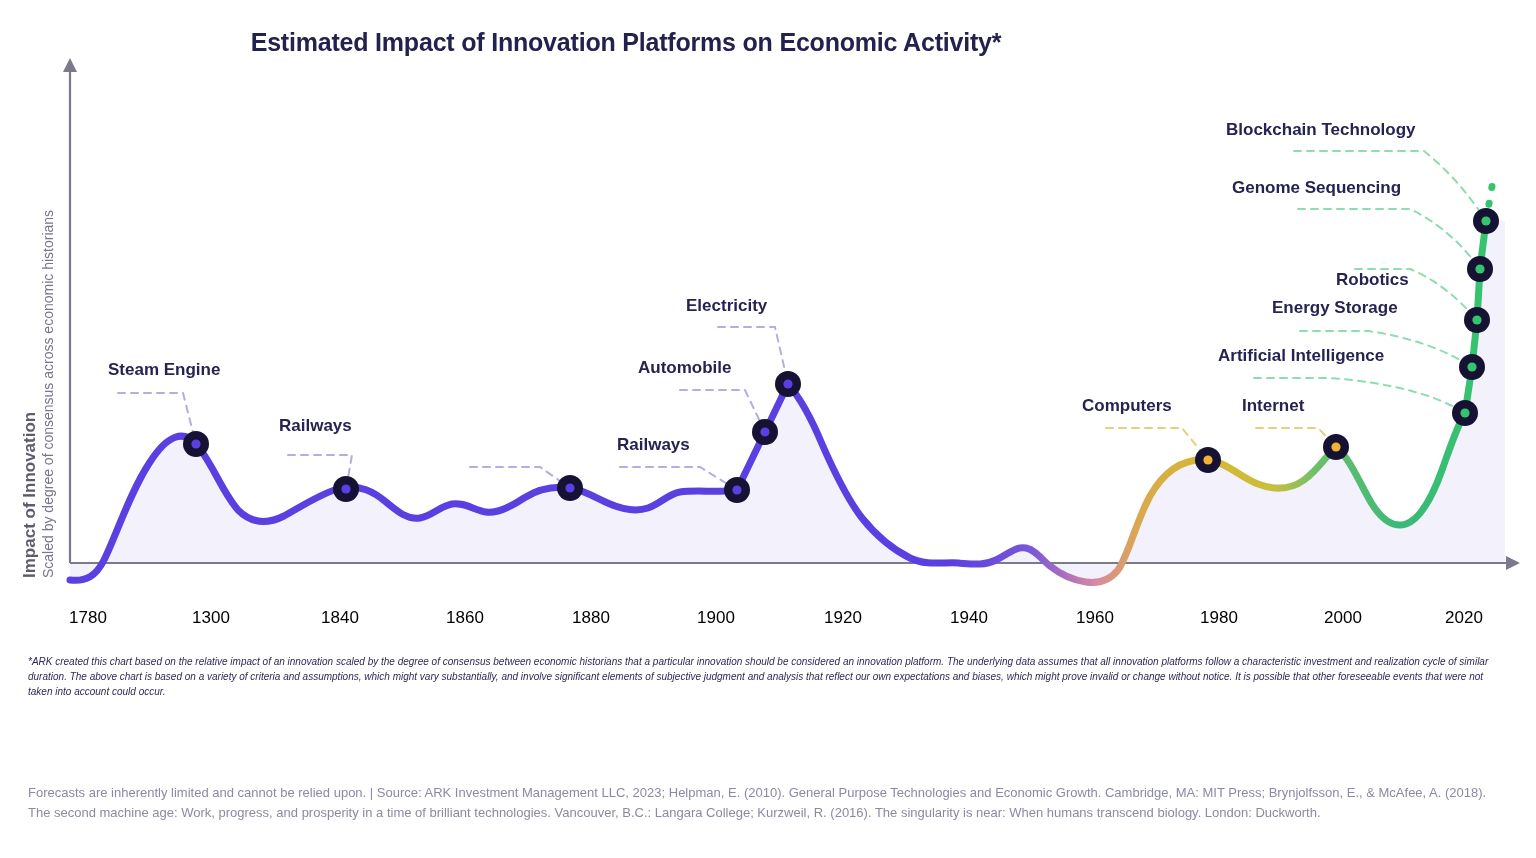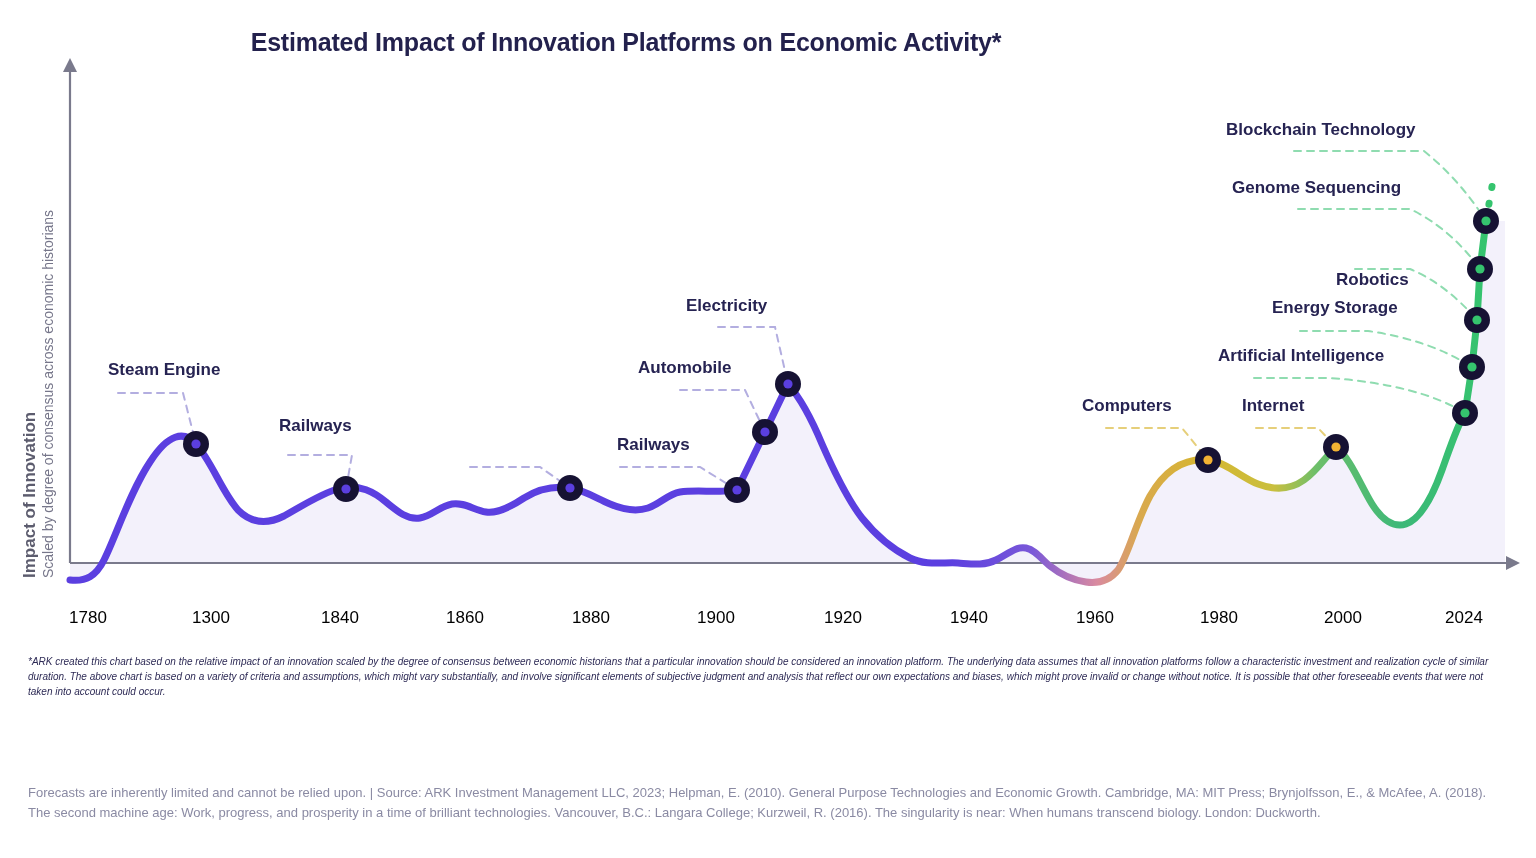--- a/index.html
+++ b/index.html
@@ -283,17 +283,17 @@
   <div class="xtick" style="left:211px;top:608px;">1300</div>
   <div class="xtick" style="left:340px;top:608px;">1840</div>
   <div class="xtick" style="left:465px;top:608px;">1860</div>
   <div class="xtick" style="left:591px;top:608px;">1880</div>
   <div class="xtick" style="left:716px;top:608px;">1900</div>
   <div class="xtick" style="left:843px;top:608px;">1920</div>
   <div class="xtick" style="left:969px;top:608px;">1940</div>
   <div class="xtick" style="left:1095px;top:608px;">1960</div>
   <div class="xtick" style="left:1219px;top:608px;text-align:center;">1980</div>
   <div class="xtick" style="left:1343px;top:608px;">2000</div>
-  <div class="xtick" style="left:1464px;top:608px;">2024</div>
+  <div class="xtick" style="left:1464px;top:608px;">2020</div>
 </div>
 
 <div class="footnote">*ARK created this chart based on the relative impact of an innovation scaled by the degree of consensus between economic historians that a particular innovation should be considered an innovation platform. The underlying data assumes that all innovation platforms follow a characteristic investment and realization cycle of similar duration. The above chart is based on a variety of criteria and assumptions, which might vary substantially, and involve significant elements of subjective judgment and analysis that reflect our own expectations and biases, which might prove invalid or change without notice. It is possible that other foreseeable events that were not taken into account could occur.</div>
 <div class="source">Forecasts are inherently limited and cannot be relied upon. | Source: ARK Investment Management LLC, 2023; Helpman, E. (2010). General Purpose Technologies and Economic Growth. Cambridge, MA: MIT Press; Brynjolfsson, E., &amp; McAfee, A. (2018). The second machine age: Work, progress, and prosperity in a time of brilliant technologies. Vancouver, B.C.: Langara College; Kurzweil, R. (2016). The singularity is near: When humans transcend biology. London: Duckworth.</div>
 
 </body></html>

